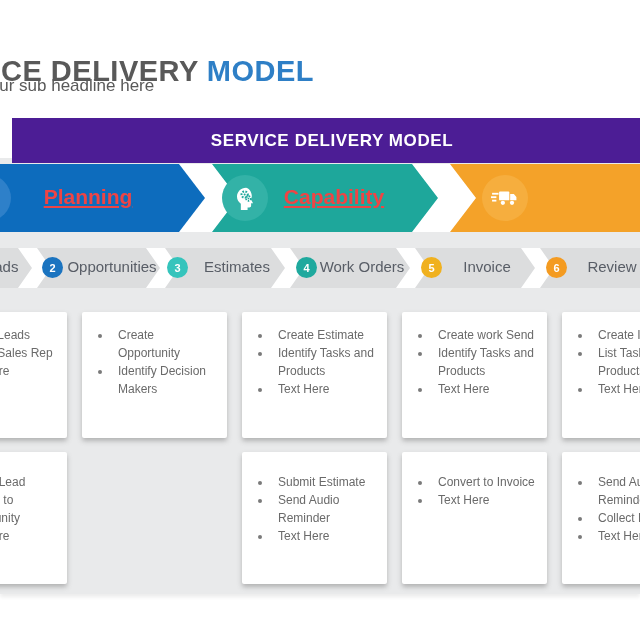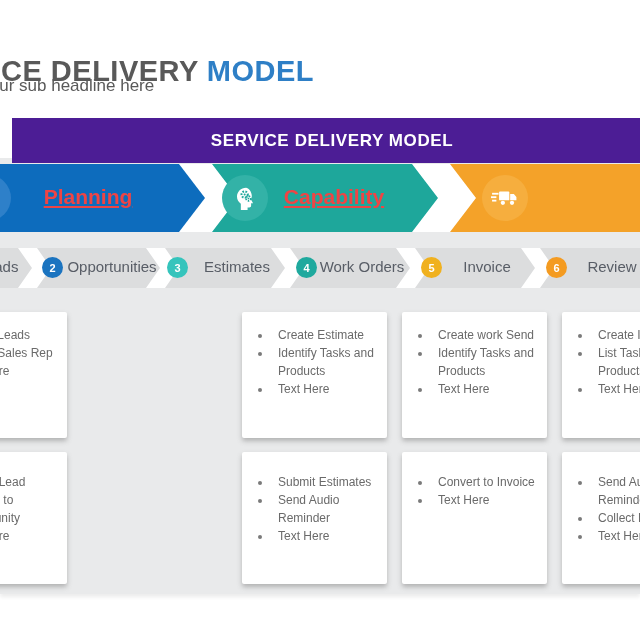--- a/index.html
+++ b/index.html
@@ -135,20 +135,26 @@
   <div class="step-label l5">Invoice</div>
   <div class="step-label l6">Review</div>
 
   <div class="card r1 c1">
     <ul>
       <li>Create Leads</li>
       <li>Assign Sales Rep</li>
       <li>Text Here</li>
     </ul>
   </div>
+  <div class="card r1 c2">
+    <ul>
+      <li>Create Opportunity</li>
+      <li>Identify Decision Makers</li>
+    </ul>
+  </div>
   <div class="card r1 c3">
     <ul>
       <li>Create Estimate</li>
       <li>Identify Tasks and Products</li>
       <li>Text Here</li>
     </ul>
   </div>
   <div class="card r1 c4">
     <ul>
       <li>Create work Send</li>
@@ -166,21 +172,21 @@
 
   <div class="card r2 c1">
     <ul>
       <li>Qualify Lead</li>
       <li>Convert to Opportunity</li>
       <li>Text Here</li>
     </ul>
   </div>
   <div class="card r2 c3">
     <ul>
-      <li>Submit Estimates</li>
+      <li>Submit Estimate</li>
       <li>Send Audio Reminder</li>
       <li>Text Here</li>
     </ul>
   </div>
   <div class="card r2 c4">
     <ul>
       <li>Convert to Invoice</li>
       <li>Text Here</li>
     </ul>
   </div>

